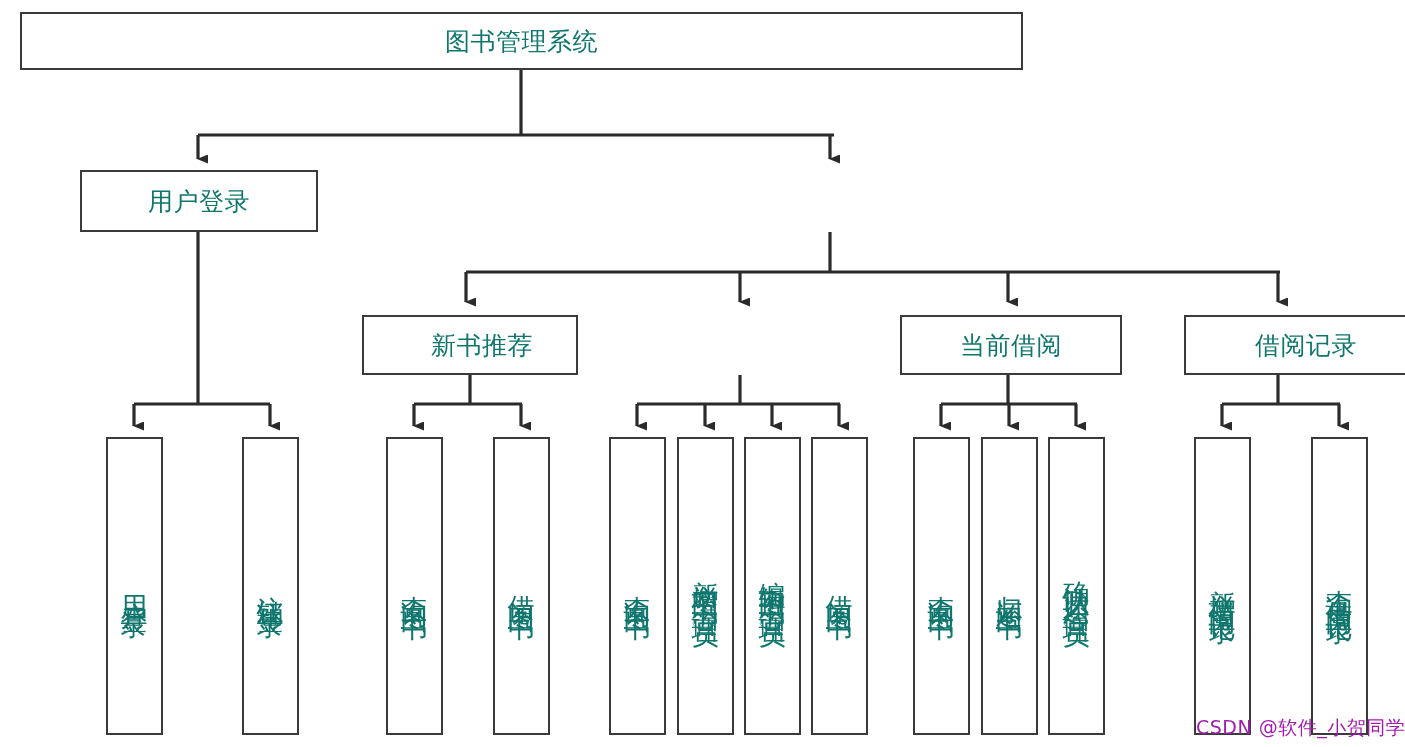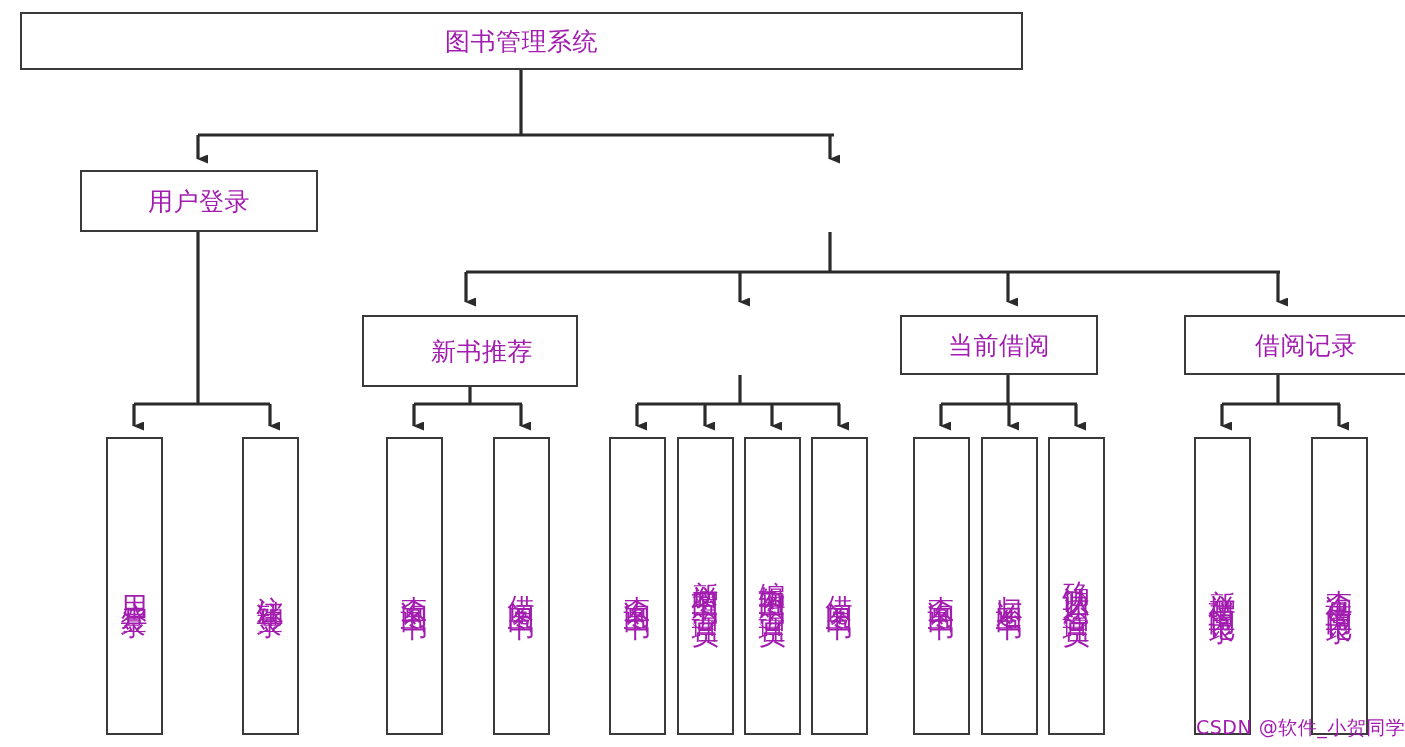--- a/index.html
+++ b/index.html
@@ -34,21 +34,21 @@
     display: flex;
     align-items: center;
     justify-content: center;
     color: #262626;
   }
   .node .lbl {
     display: block;
     text-align: left;
     line-height: 1.08;
     white-space: nowrap;
-    color: #a21caf;
+    color: #0f766e;
   }
   .node.horiz .lbl {
     font-size: 25px;
     letter-spacing: 0.5px;
   }
   .node.root .lbl {
     font-size: 25px;
   }
   .node.vert {
     align-items: center;
@@ -127,24 +127,24 @@
   </svg>
 
   <div class="node root horiz" style="left:20px; top:12px; width:1003px; height:58px;">
     <span class="lbl">图书管理系统</span>
   </div>
 
   <div class="node horiz" style="left:80px; top:170px; width:238px; height:62px;">
     <span class="lbl">用户登录</span>
   </div>
 
-  <div class="node horiz" style="left:362px; top:315px; width:216px; height:72px;padding-left:24px;">
+  <div class="node horiz" style="left:362px; top:315px; width:216px; height:60px;padding-left:24px;">
     <span class="lbl">新书推荐</span>
   </div>
-  <div class="node horiz" style="left:900px; top:315px; width:198px; height:60px;">
+  <div class="node horiz" style="left:900px; top:315px; width:222px; height:60px;">
     <span class="lbl">当前借阅</span>
   </div>
   <div class="node horiz" style="left:1170px; top:315px; width:244px; height:60px;margin-left:14px;">
     <span class="lbl">借阅记录</span>
   </div>
 
   <div class="node vert" style="left:106px; top:437px; width:57px; height:298px;">
     <span class="lbl">用户登录</span>
   </div>
   <div class="node vert" style="left:242px; top:437px; width:57px; height:298px;">

